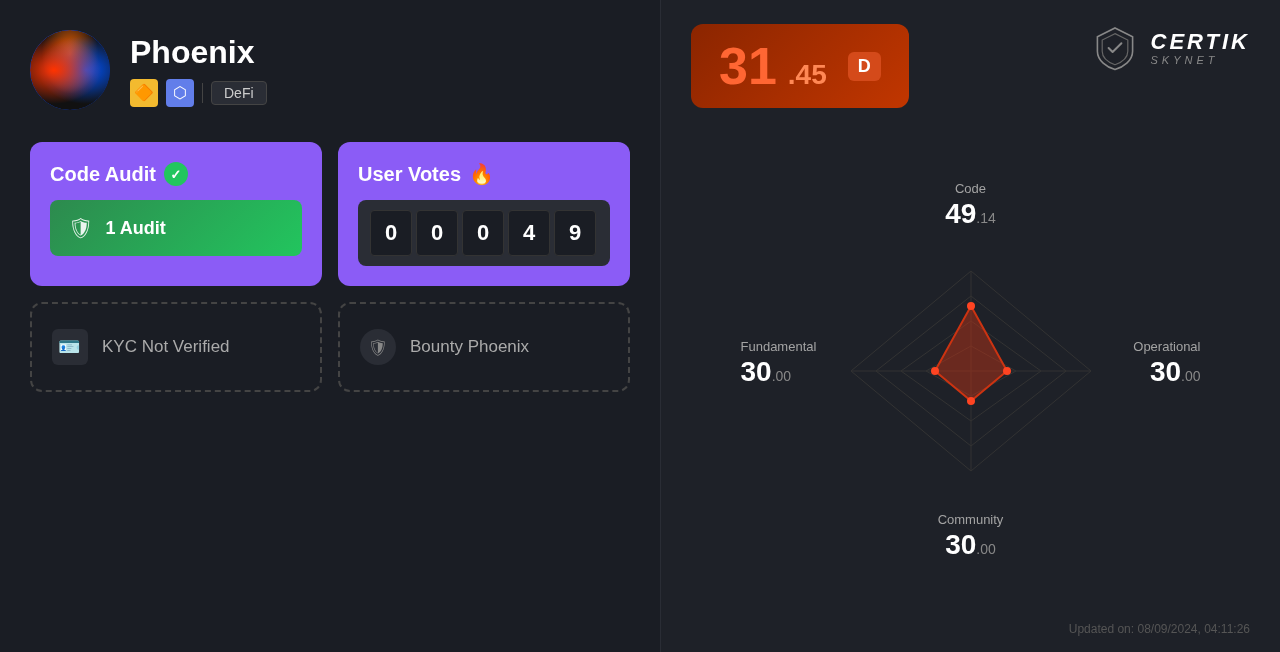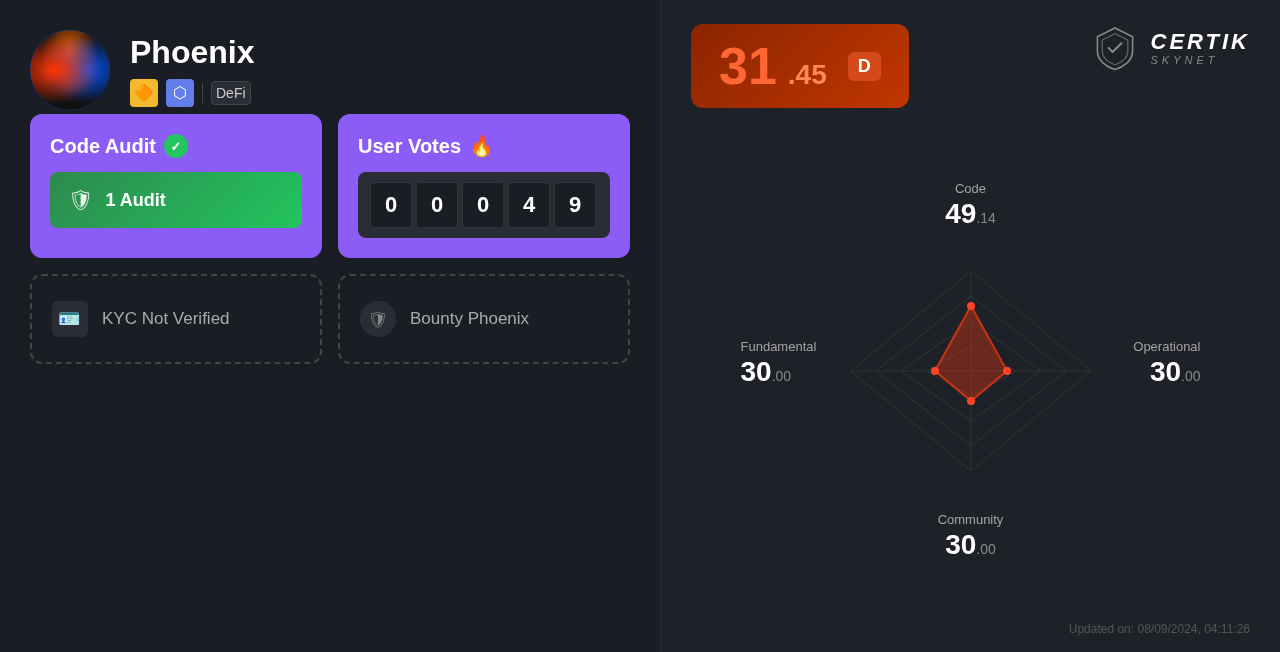--- a/index.html
+++ b/index.html
@@ -19,21 +19,21 @@
       height: 652px;
     }
 
     
     .left-panel {
       width: 660px;
       padding: 30px 30px 20px 30px;
       background: #1a1d24;
       display: flex;
       flex-direction: column;
-      gap: 4px;
+      gap: 32px;
     }
 
     
     .project-header {
       display: flex;
       align-items: center;
       gap: 20px;
     }
 
     .project-logo {
@@ -101,21 +101,21 @@
     .tag-divider {
       width: 1px;
       height: 20px;
       background: #444;
     }
 
     .tag-defi {
       background: #2a2d35;
       border: 1px solid #444;
       color: #ccc;
-      padding: 3px 4px;
+      padding: 3px 12px;
       border-radius: 4px;
       font-size: 14px;
       font-weight: 500;
     }
 
     
     .cards-grid {
       display: grid;
       grid-template-columns: 1fr 1fr;
       grid-template-rows: auto auto;

